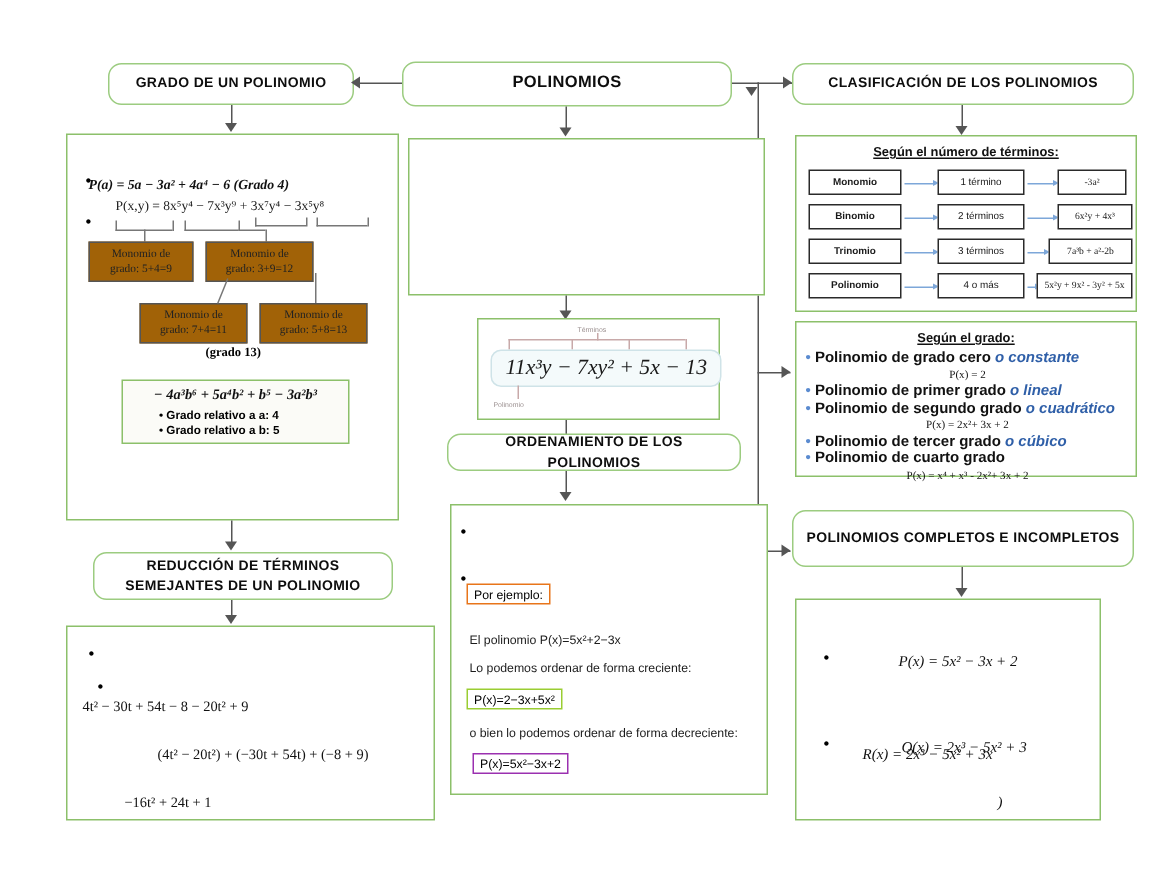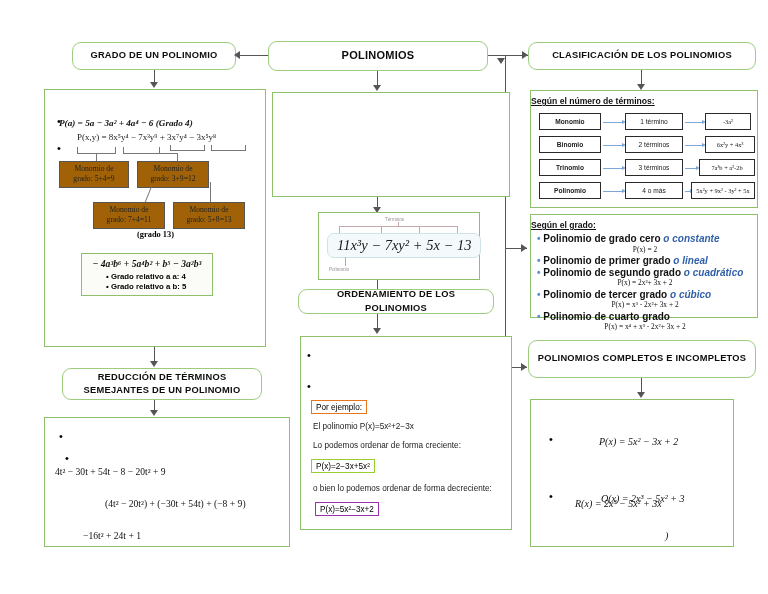--- a/index.html
+++ b/index.html
@@ -93,21 +93,21 @@
   .tlbl { position: absolute; font-size: 4.6px; color: #9a8f8f; }
 
   
   .ord { position: absolute; font-size: 8.2px; color: #1b1b1b; white-space: nowrap; }
   .hl { position: absolute; padding: 1.5px 4px; font-size: 8.2px; white-space: nowrap; background: #fff; }
   .hl-or { border: 1.6px solid #e8751a; }
   .hl-gr { border: 1.6px solid #9acd32; }
   .hl-pu { border: 1.6px solid #9b30b0; }
 
   
-  .cls-title { position: absolute; width: 100%; font-weight: bold; font-size: 8.6px; text-decoration: underline; color: #111; }
+  .cls-title { position: absolute; width: 100%; text-align: center; font-weight: bold; font-size: 8.6px; text-decoration: underline; color: #111; }
   .tcell {
     position: absolute; border: 1.1px solid #2a2a2a; background: #fff;
     font-size: 6.6px; font-weight: bold; color: #1a1a1a;
     display: flex; align-items: center; justify-content: center;
     white-space: nowrap;
   }
   .tcell.thin { border-width: .9px; font-weight: normal; }
   .tcell.expr { font-family: "Liberation Serif", serif; font-weight: normal; font-size: 6.4px; }
   .bluearr { position: absolute; height: 1px; background: #7da7d9; }
   .bluearr::after {
@@ -214,21 +214,21 @@
       <div>Monomio de</div>
       <div>grado: 5+8=13</div>
     </div>
 
     <div class="gline gl-v" style="left:103px; top:95px; height:18px; transform:rotate(22deg);"></div>
     <div class="gline gl-v" style="left:165px; top:92px; height:20px;"></div>
     <div class="gline gl-h" style="left:165px; top:112px; width:0px;"></div>
 
     <div class="gradolbl" style="left:92px; top:140px;">(grado 13)</div>
 
-    <div class="innerbox" style="left:36px; top:163px; width:132px;">
+    <div class="innerbox" style="left:36px; top:163px; width:152px;">
       <div class="ex math">− 4a³b⁶ + 5a⁴b² + b⁵ − 3a²b³</div>
       <div>
         <div class="li" style="font-size:7.8px;font-weight:bold;margin-left:14px;margin-top:3px;">
           • <span>Grado relativo a a: 4</span>
         </div>
       </div>
       <div>
         <div class="li" style="font-size:7.8px;font-weight:bold;margin-left:14px;margin-top:1px;">
           • <span>Grado relativo a b: 5</span>
         </div>
@@ -282,21 +282,21 @@
     <span>ORDENAMIENTO DE LOS POLINOMIOS</span>
   </div>
 
   <div class="vline" style="left:377px; top:314px; height:18px;"></div>
   <div class="arw-d" style="left:373px; top:328px;"></div>
 
   <div class="panel" style="left:300px; top:336px; width:212px; height:194px;">
     <div class="bul" style="left:6px; top:12px;">•</div>
     <div class="bul" style="left:6px; top:43px;">•</div>
 
-    <div class="hl hl-or" style="left:10px; top:63px;">Por ejemplo:</div>
+    <div class="hl hl-or" style="left:10px; top:52px;">Por ejemplo:</div>
 
     <div class="ord" style="left:12px; top:85px;">El polinomio P(x)=5x²+2−3x</div>
 
     <div class="ord" style="left:12px; top:104px;">Lo podemos ordenar de forma creciente:</div>
 
     <div class="hl hl-gr" style="left:10px; top:122px;">P(x)=2−3x+5x²</div>
 
     <div class="ord" style="left:12px; top:147px;">o bien lo podemos ordenar de forma decreciente:</div>
 
     <div class="hl hl-pu" style="left:14px; top:165px;">P(x)=5x²−3x+2</div>
@@ -351,21 +351,20 @@
         <span>Polinomio de segundo grado</span>
         <span class="ital">o cuadrático</span>
       </div>
       <div class="gl-eq">P(x) = 2x²+ 3x + 2</div>
 
       <div class="gl-item">
         <span class="dot">•</span>
         <span>Polinomio de tercer grado</span>
         <span class="ital">o cúbico</span>
       </div>
-      <div class="gl-eq">P(x) = x³ - 2x²+ 3x + 2</div>
 
       <div class="gl-item">
         <span class="dot">•</span>
         <span>Polinomio de cuarto grado</span>
       </div>
       <div class="gl-eq">P(x) = x⁴ + x³ - 2x²+ 3x + 2</div>
     </div>
   </div>
 
   <div class="cap" style="left:528px; top:340px; width:228px; height:38px;">

